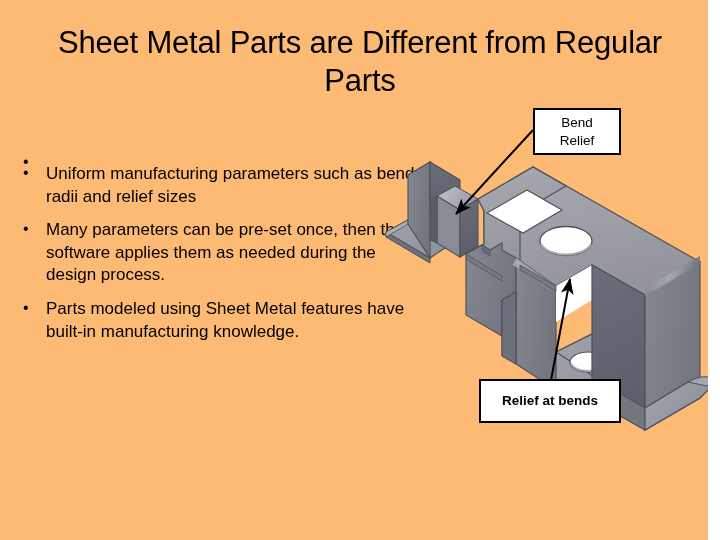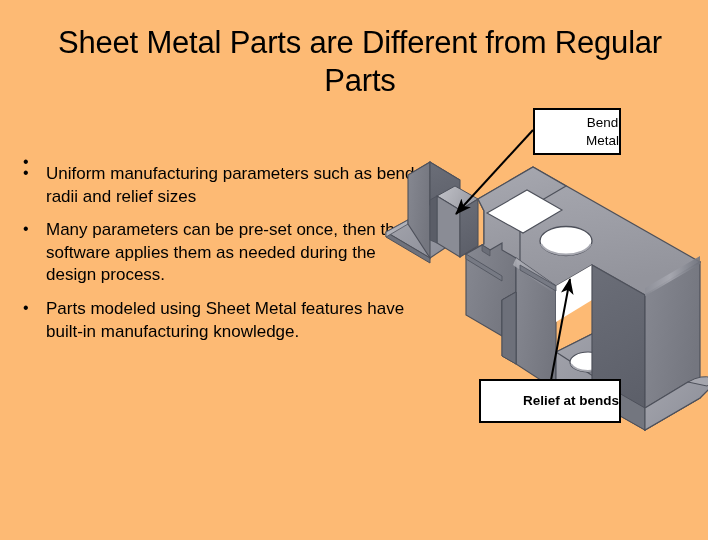--- a/index.html
+++ b/index.html
@@ -62,21 +62,21 @@
     box-sizing: border-box;
     border: 2px solid #000000;
     background: #ffffff;
     color: #000000;
     font-family: "Liberation Sans", sans-serif;
     font-size: 13.5px;
     line-height: 1.28;
     text-align: center;
     display: flex;
     align-items: center;
-    justify-content: flex-end;
+    justify-content: center;
     z-index: 6;
   }
   #callout-bend {
     left: 533px;
     top: 108px;
     width: 88px;
     height: 47px;
   }
   #callout-relief {
     left: 479px;
@@ -285,21 +285,21 @@
         <path d="M 466,254 L 466,259 L 502,281 L 502,276 Z" fill="#777a84" stroke="#4d505a" stroke-width="0.8"></path>
         <path d="M 520,265 L 520,270 L 556,291 L 556,286 Z" fill="#777a84" stroke="#4d505a" stroke-width="0.8"></path>
       </g>
 
     </g>
   </svg>
 
   <div class="callout" id="callout-bend">
     <div>
       <div>Bend</div>
-      <div>Metal</div>
+      <div>Relief</div>
     </div>
   </div>
 
   <div class="callout" id="callout-relief">
     <div>
       <div>Relief at bends</div>
     </div>
   </div>
 
   <svg id="arrows-svg" viewBox="0 0 720 540">

